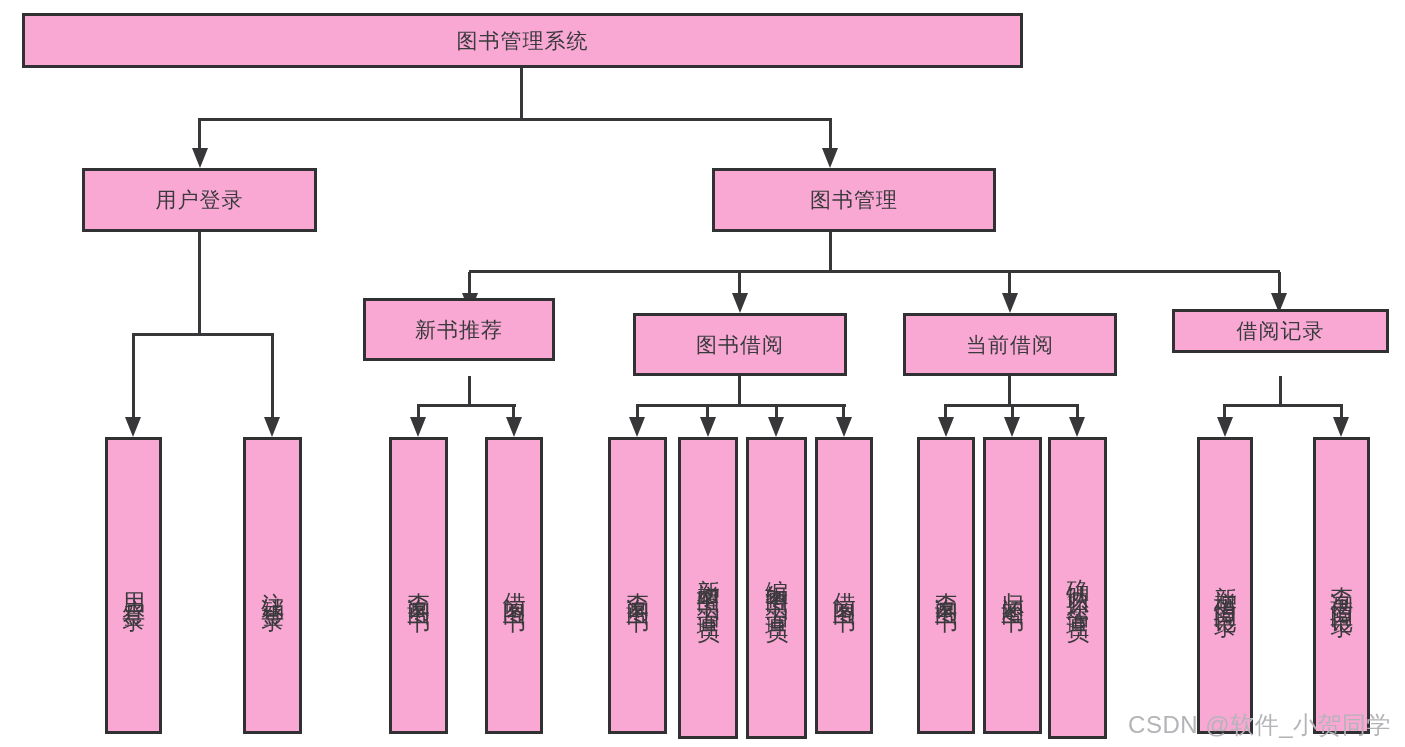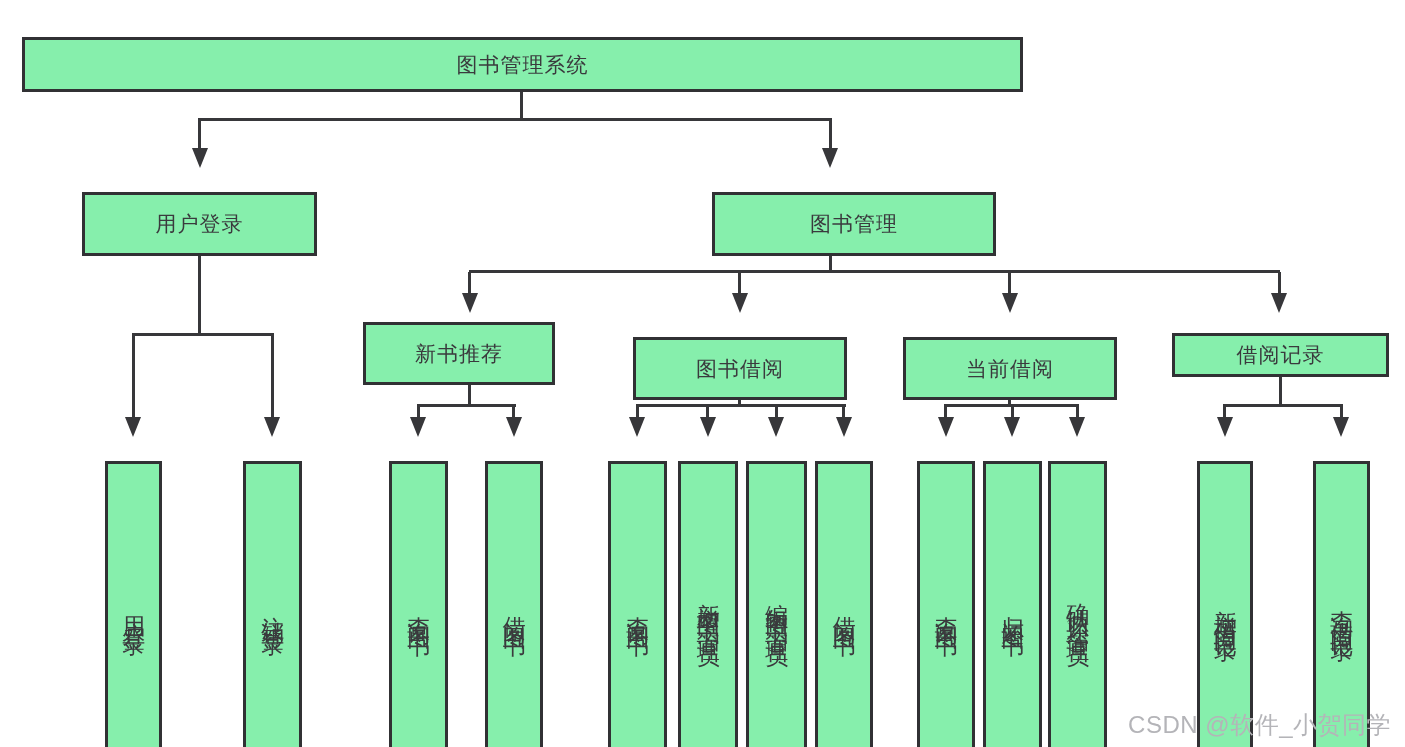--- a/index.html
+++ b/index.html
@@ -14,25 +14,24 @@
     position:relative;
     width:1405px;height:747px;
     background:var(--bg);
     overflow:hidden;
     font-family:"Liberation Sans","DejaVu Sans",sans-serif;
     color:var(--text);
   }
   .box{
     position:absolute;
     border:3px solid var(--border);
-    background:#86efac;
+    background:#f9a8d4;
     box-sizing:border-box;
     display:flex;align-items:center;justify-content:center;
     z-index:2;
-    margin-top:24px;
   }
   .hlabel{
     font-size:21px;
     letter-spacing:1px;
     white-space:nowrap;
   }
   .leaf .vlabel{
     writing-mode:vertical-rl;
     text-orientation:mixed;
     font-size:23px;

